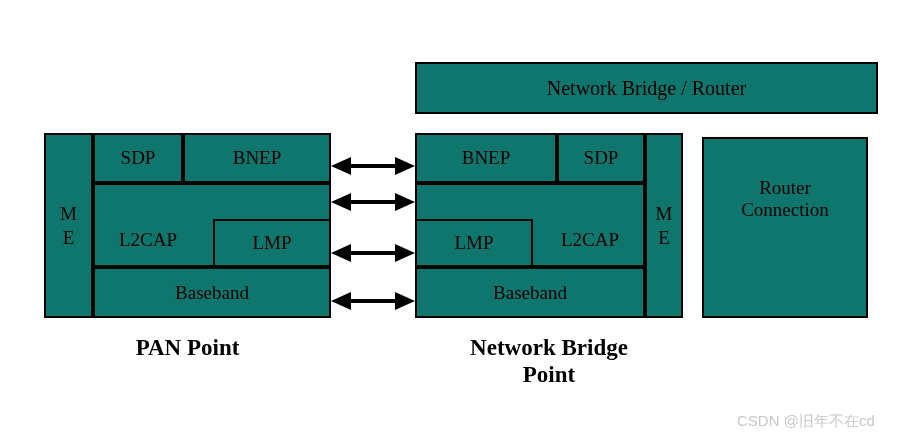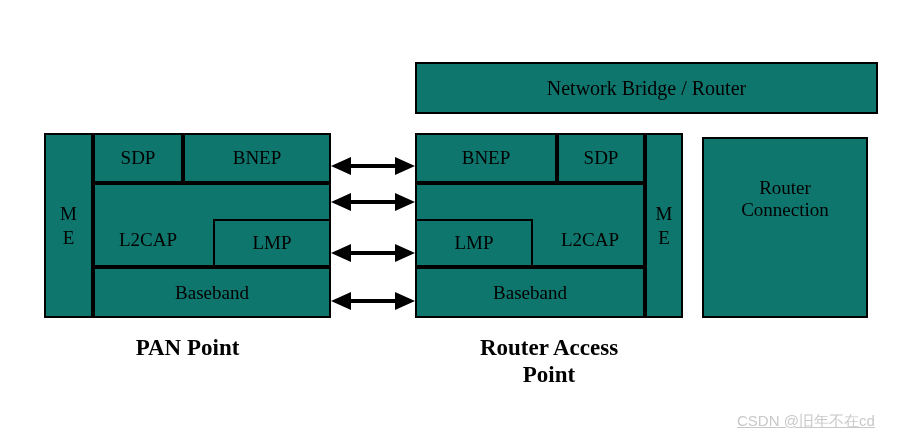--- a/index.html
+++ b/index.html
@@ -121,18 +121,18 @@
   </svg>
 
   <svg class="arrow" style="left:331px; top:290px; width:84px;" viewBox="0 0 84 22">
     <line x1="14" y1="11" x2="70" y2="11" stroke="#000" stroke-width="4"></line>
     <polygon points="0,11 20,2 20,20" fill="#000"></polygon>
     <polygon points="84,11 64,2 64,20" fill="#000"></polygon>
   </svg>
 
   <div class="label" style="left:44px; top:334px; width:287px;">PAN Point</div>
 
-  <div class="label" style="left:415px; top:334px; width:268px; white-space:pre-line;">Router Access
+  <div class="label" style="left:415px; top:334px; width:268px; white-space:pre-line;">Network Bridge
 Point</div>
 
-  <div class="watermark" style="left:737px; top:412px;text-decoration:underline;">CSDN @旧年不在cd</div>
+  <div class="watermark" style="left:737px; top:412px;">CSDN @旧年不在cd</div>
 
 </div>
 
 </body></html>

